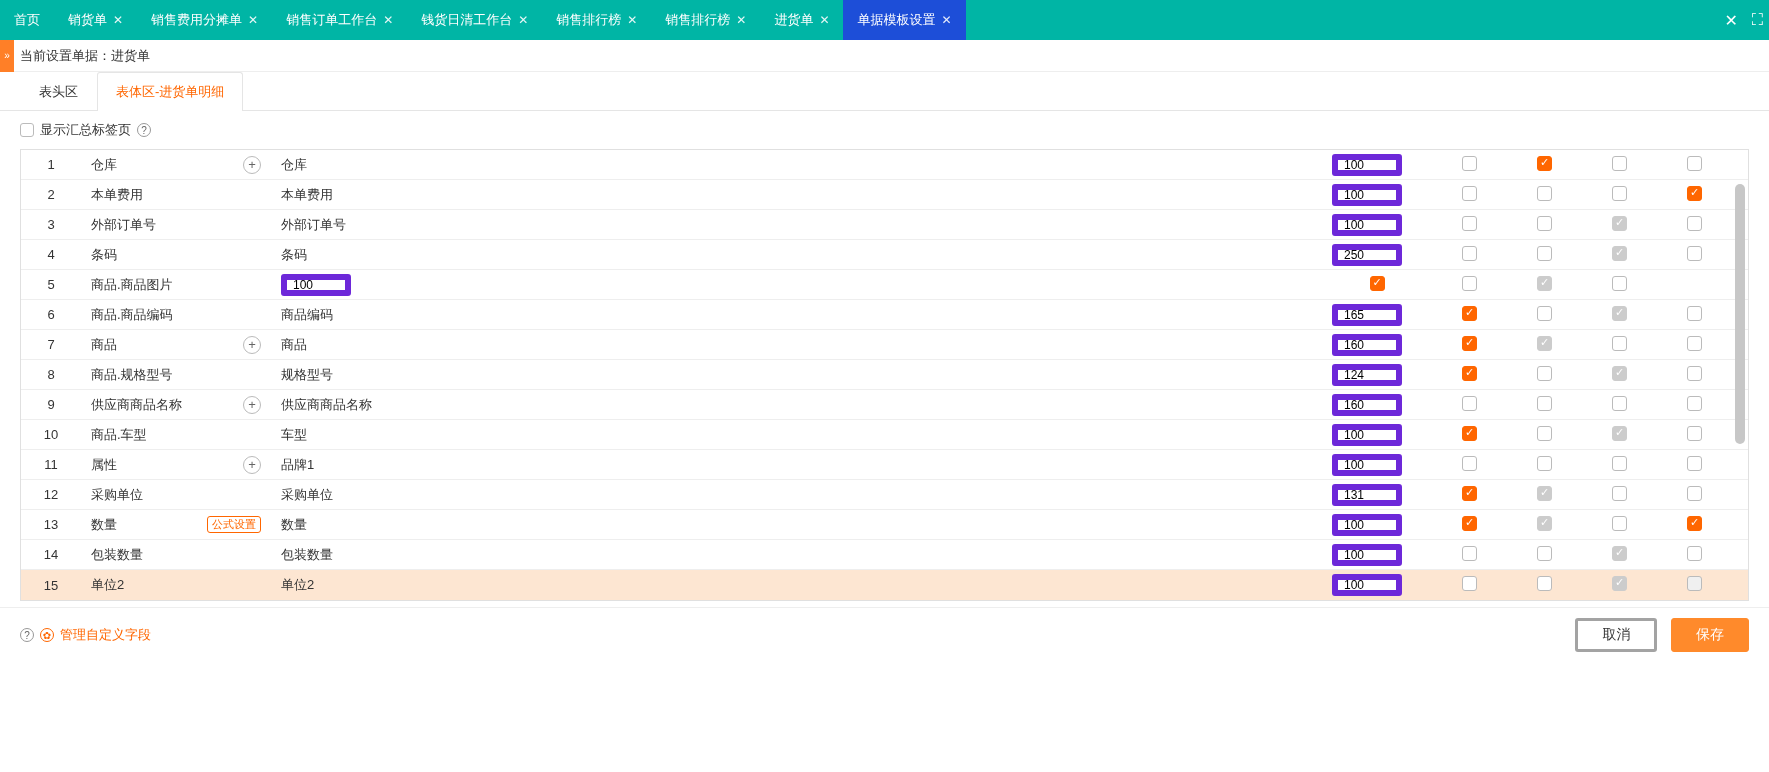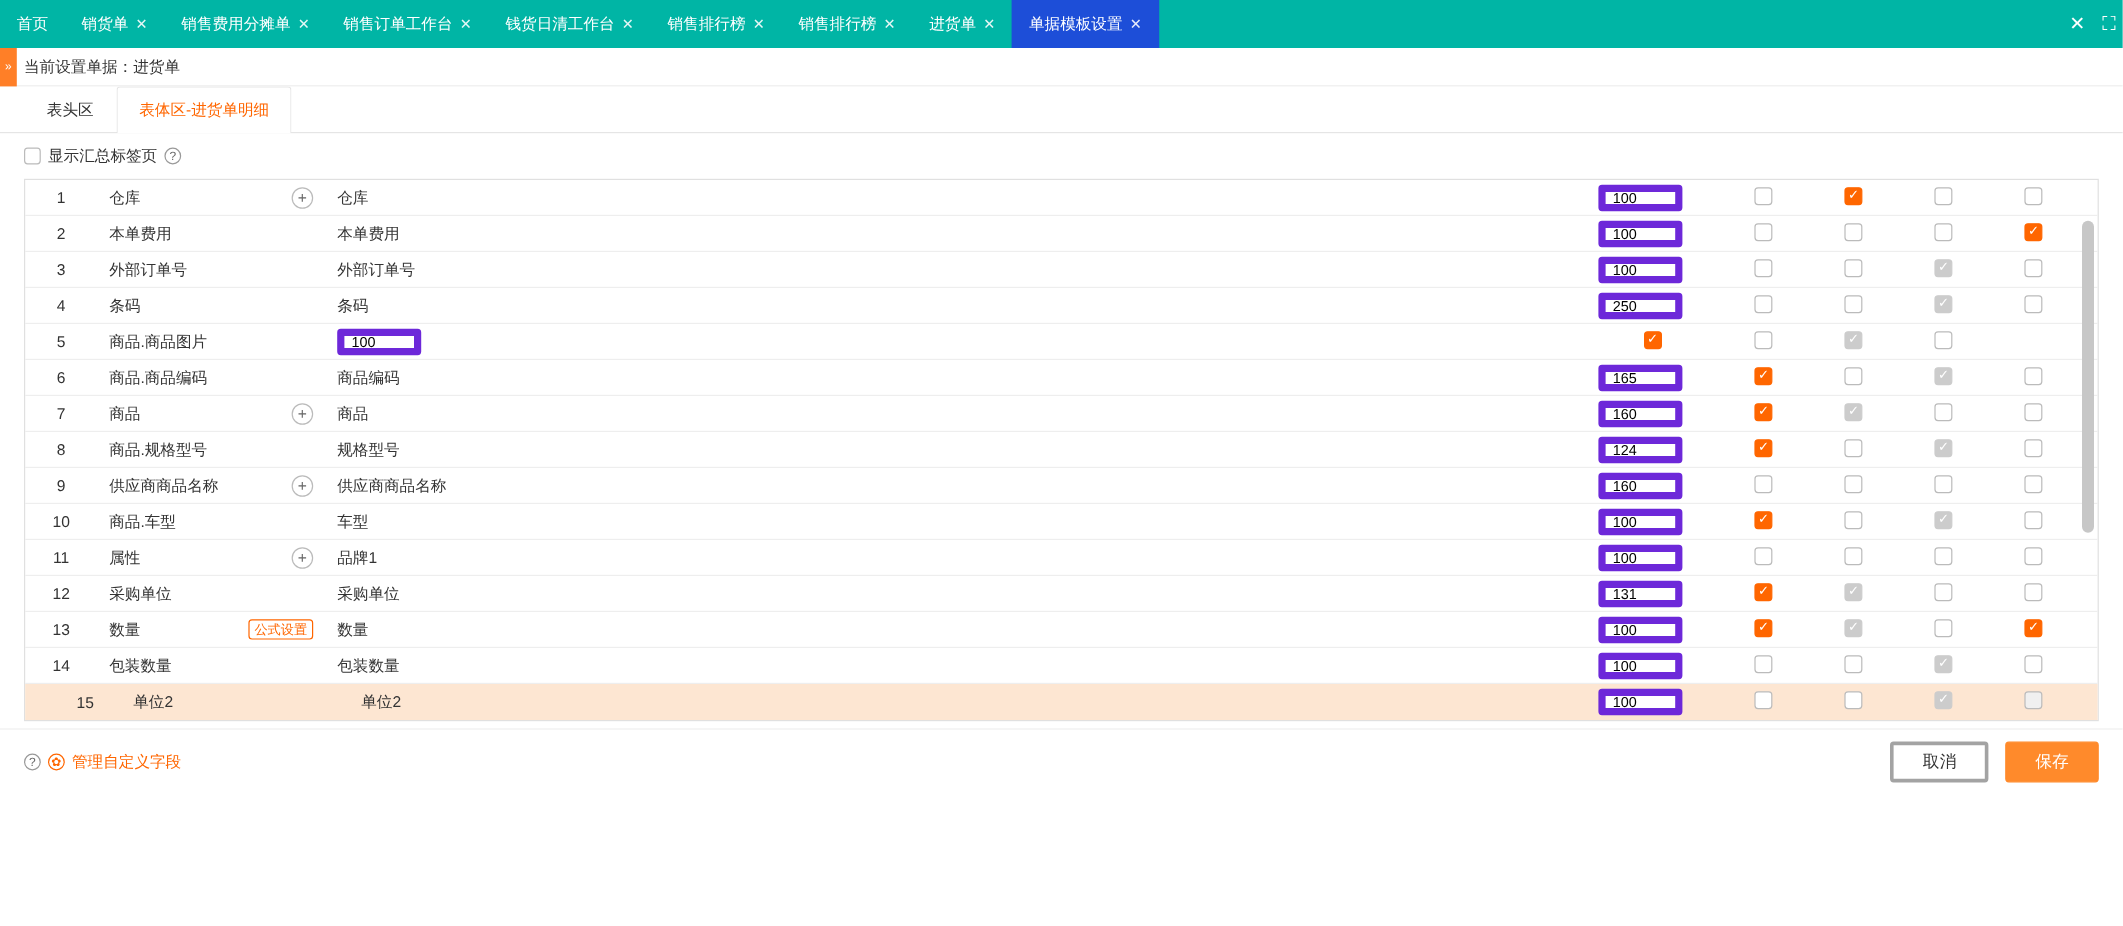--- a/index.html
+++ b/index.html
@@ -23,21 +23,21 @@
 .options-row { display: flex; align-items: center; padding: 10px 20px; gap: 6px; }
 .cb { width: 14px; height: 14px; border: 1px solid #bbb; border-radius: 3px; display: inline-block; cursor: pointer; }
 .help-icon, .gear-icon { display:inline-flex; width:14px; height:14px; border:1px solid #999; border-radius:50%; align-items:center; justify-content:center; font-size:10px; color:#666; cursor:pointer; }
 .gear-icon.orange { color:#ff6600; border-color:#ff6600; }
 
 .table-wrap { margin: 0 20px; border: 1px solid #e0e0e0; position: relative; }
 .thead, .trow { display: grid; grid-template-columns: 60px 190px 1fr 110px 75px 75px 75px 75px 16px; align-items: center; }
 .thead { background: #ececec; font-weight: bold; height: 34px; border-bottom: 1px solid #e0e0e0; }
 .thead > div, .trow > div { padding: 0 10px; }
 .trow { height: 30px; border-bottom: 1px solid #eee; }
-.trow:last-child { border-bottom: none; padding-left: 20px; }
+.trow:last-child { border-bottom: none; }
 .trow.highlight { background: #fde6d2; }
 .seq { text-align: center; }
 .colname { display: flex; align-items: center; justify-content: space-between; gap: 6px; }
 .add-btn { width: 18px; height: 18px; border: 1px solid #bbb; border-radius: 50%; display: flex; align-items: center; justify-content: center; font-size: 13px; color: #666; cursor: pointer; background: #fff; }
 .formula-btn { color: #ff6600; border: 1px solid #ff6600; border-radius: 3px; padding: 0 4px; font-size: 11px; cursor: pointer; }
 .cwidth input { width: 70px; height: 22px; border: 6px solid #6d28d9; border-radius: 3px; padding: 0 6px; font-size: 12px; background: #fff; }
 .trow.highlight .cwidth input { background: #fff; }
 .ck-cell { text-align: center; }
 .ck { width: 15px; height: 15px; border: 1px solid #bbb; border-radius: 3px; display: inline-block; cursor: pointer; background: #fff; position: relative; }
 .ck.on { background: #ff6600; border-color: #ff6600; }

